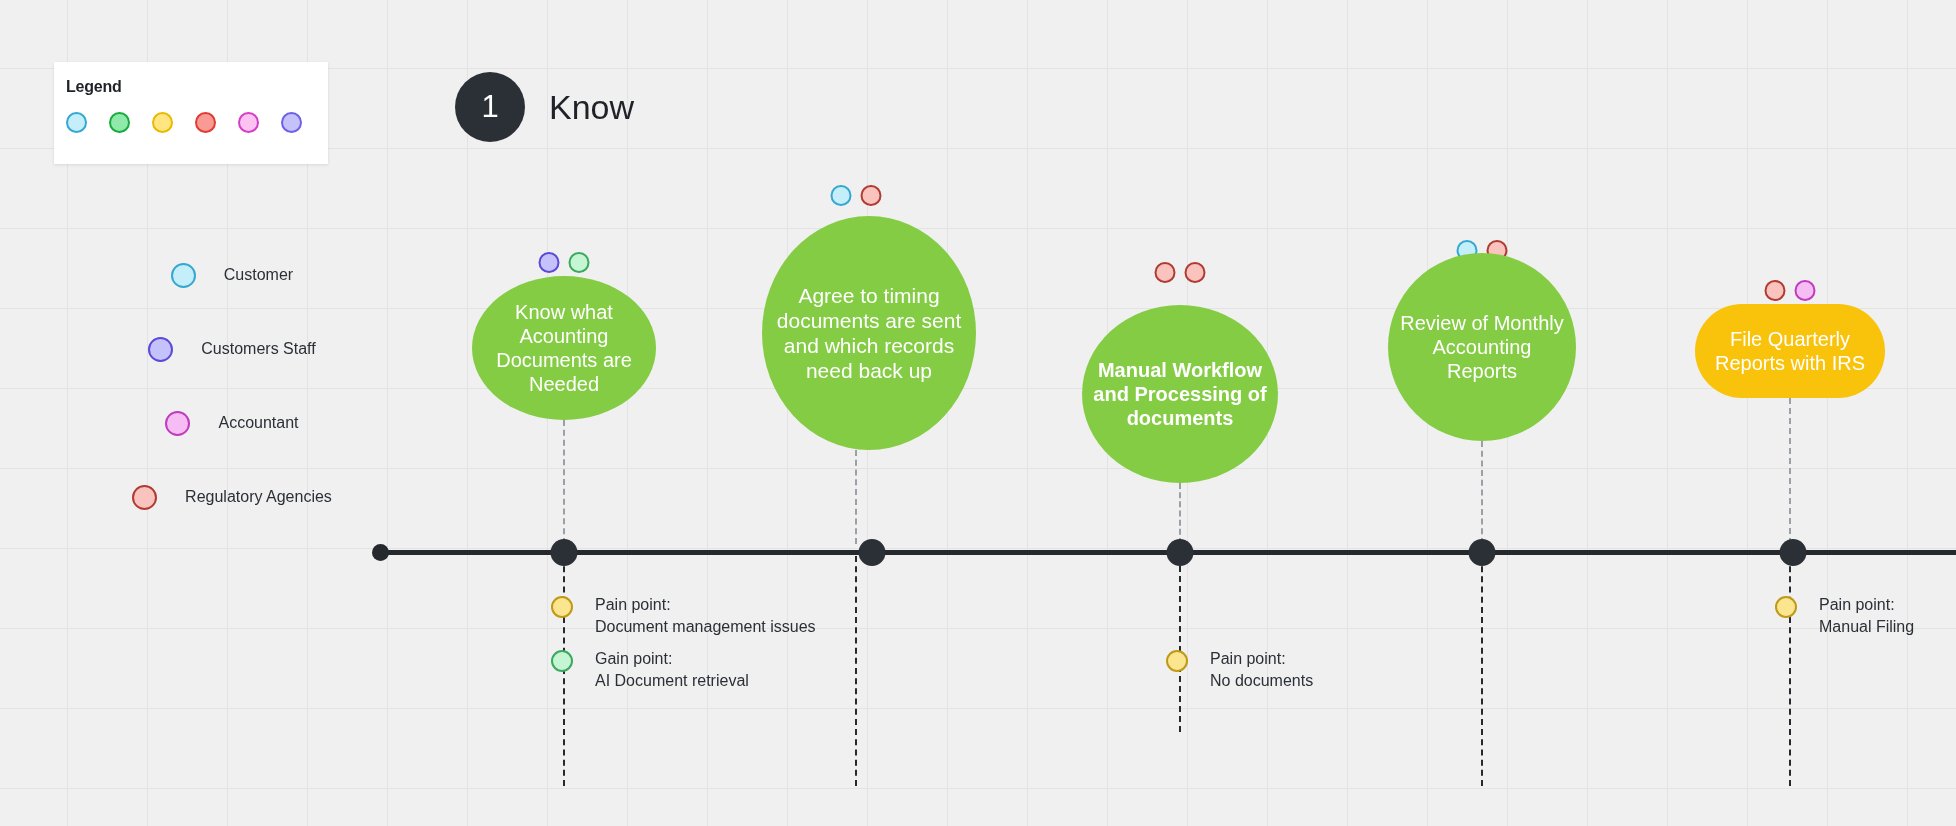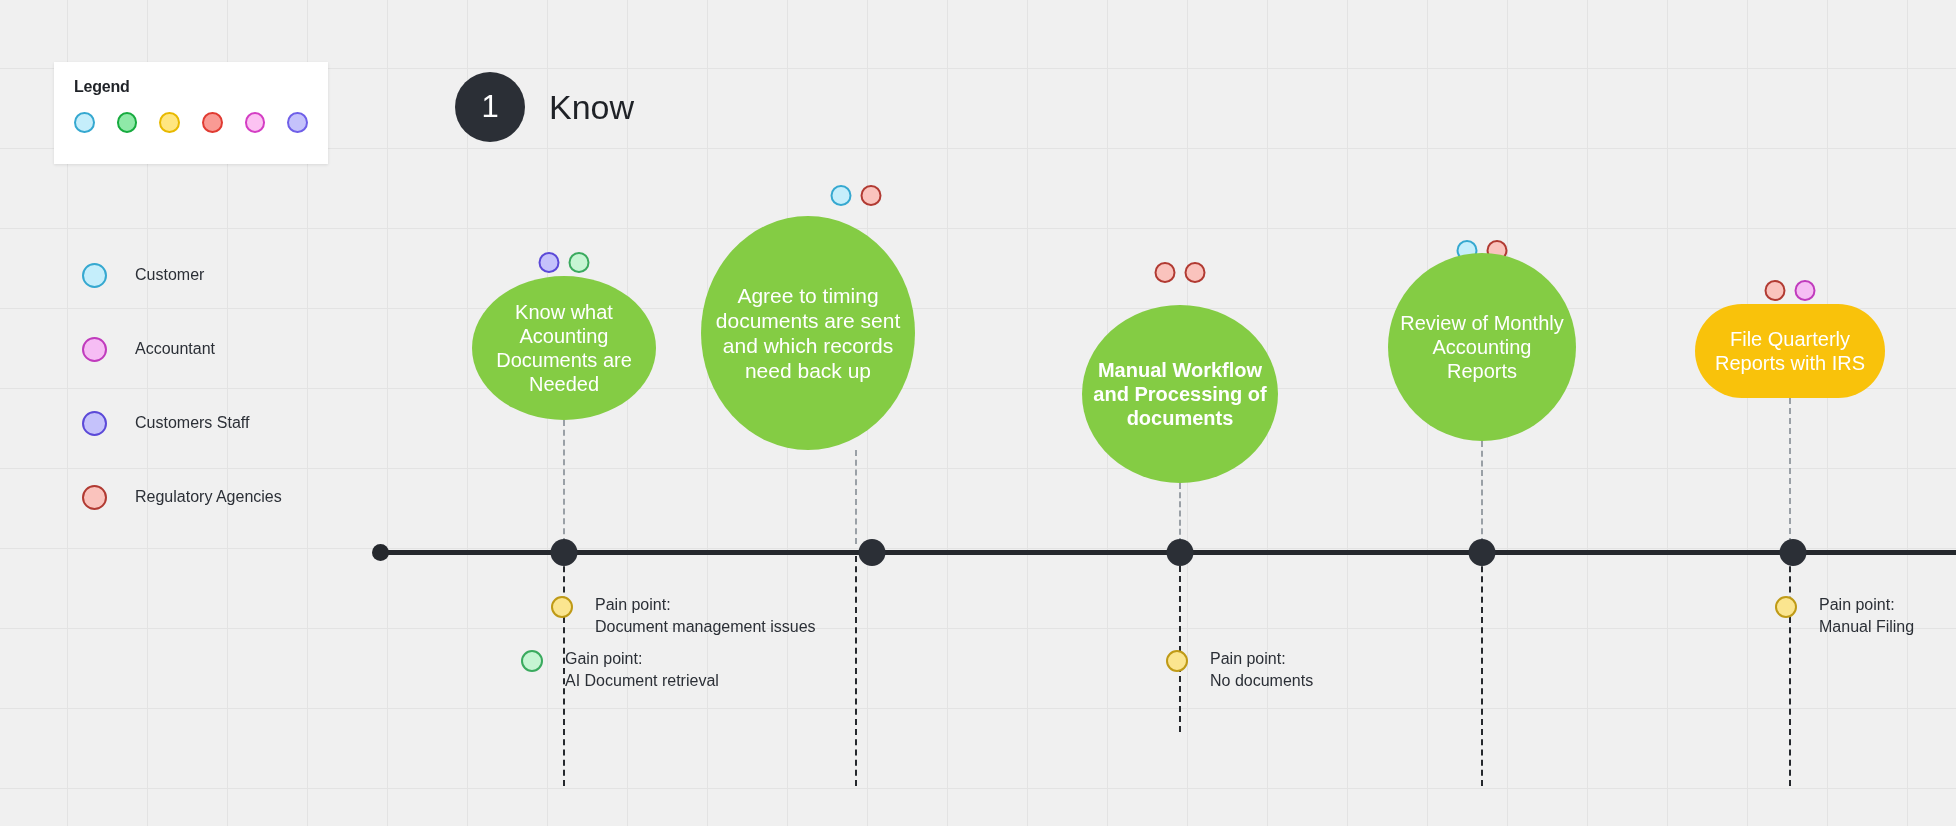--- a/index.html
+++ b/index.html
@@ -22,21 +22,21 @@
   }
 
   
   .legend-card {
     position: absolute;
     left: 54px; top: 62px;
     width: 274px; height: 102px;
     background: #ffffff;
     border-radius: 0;
     box-shadow: 0 1px 3px rgba(0,0,0,0.10);
-    padding: 16px 20px;
+    padding: 16px 12px;
   }
   .legend-title {
     font-size: 16px;
     font-weight: bold;
     color: #1f2227;
     letter-spacing: -0.2px;
   }
   .legend-swatches {
     display: flex;
     gap: 22px;
@@ -52,20 +52,21 @@
   
   .persona-list {
     position: absolute;
     left: 82px; top: 238px;
     width: 300px;
   }
   .persona-row {
     display: flex;
     align-items: center;
     height: 74px;
+    justify-content: center;
   }
   .persona-dot {
     width: 25px; height: 25px;
     border-radius: 50%;
     border-width: 2px;
     border-style: solid;
     flex: 0 0 auto;
   }
   .persona-label {
     margin-left: 28px;
@@ -201,26 +202,26 @@
         <div class="swatch" style="background: rgb(197, 194, 251); border-color: rgb(111, 95, 232);"></div>
       </div>
   </div>
 
   <div class="persona-list" id="persona-list">
       <div class="persona-row">
         <div class="persona-dot" style="background: rgb(197, 238, 251); border-color: rgb(53, 168, 208);"></div>
         <div class="persona-label">Customer</div>
       </div>
       <div class="persona-row">
+        <div class="persona-dot" style="background: rgb(197, 194, 251); border-color: rgb(91, 73, 216);"></div>
+        <div class="persona-label">Customers Staff</div>
+      </div>
+      <div class="persona-row">
         <div class="persona-dot" style="background: rgb(246, 189, 244); border-color: rgb(192, 59, 189);"></div>
         <div class="persona-label">Accountant</div>
-      </div>
-      <div class="persona-row">
-        <div class="persona-dot" style="background: rgb(197, 194, 251); border-color: rgb(91, 73, 216);"></div>
-        <div class="persona-label">Customers Staff</div>
       </div>
       <div class="persona-row">
         <div class="persona-dot" style="background: rgb(250, 195, 189); border-color: rgb(177, 58, 50);"></div>
         <div class="persona-label">Regulatory Agencies</div>
       </div>
     </div>
 
   <div class="stage-header">
     <div class="stage-badge">1</div>
     <div class="stage-label">Know</div>
@@ -233,21 +234,21 @@
         <div class="chip" style="background: rgb(197, 194, 251); border-color: rgb(91, 73, 216);"></div>
         <div class="chip" style="background: rgb(198, 245, 211); border-color: rgb(58, 170, 94);"></div>
       </div>
       <div class="bubble bubble-round" style="left: 564px; top: 276px; width: 184px; height: 144px; background: rgb(132, 204, 68); font-size: 20px;">Know what Acounting Documents are Needed</div>
       <div class="connector" style="left: 856px; top: 450px; height: 94px;"></div>
       <div class="connector-down" style="left: 856px; top: 556px; height: 230px;"></div>
       <div class="chips" style="left: 856px; top: 185px;">
         <div class="chip" style="background: rgb(197, 238, 251); border-color: rgb(53, 168, 208);"></div>
         <div class="chip" style="background: rgb(250, 195, 189); border-color: rgb(177, 58, 50);"></div>
       </div>
-      <div class="bubble bubble-round" style="left: 808px; top: 216px; width: 214px; height: 234px; background: rgb(132, 204, 68); font-size: 21px;">Agree to timing documents are sent and which records need back up</div>
+      <div class="bubble bubble-round" style="left: 869px; top: 216px; width: 214px; height: 234px; background: rgb(132, 204, 68); font-size: 21px;">Agree to timing documents are sent and which records need back up</div>
       <div class="connector" style="left: 1180px; top: 483px; height: 61px;"></div>
       <div class="connector-down" style="left: 1180px; top: 556px; height: 176px;"></div>
       <div class="chips" style="left: 1180px; top: 262px;">
         <div class="chip" style="background: rgb(250, 195, 189); border-color: rgb(177, 58, 50);"></div>
         <div class="chip" style="background: rgb(250, 195, 189); border-color: rgb(177, 58, 50);"></div>
       </div>
       <div class="bubble bubble-round" style="left: 1180px; top: 305px; width: 196px; height: 178px; background: rgb(132, 204, 68); font-size: 20px; font-weight: bold;">Manual Workflow and Processing of documents</div>
       <div class="connector" style="left: 1482px; top: 441px; height: 103px;"></div>
       <div class="connector-down" style="left: 1482px; top: 556px; height: 230px;"></div>
       <div class="chips" style="left: 1482px; top: 240px;">
@@ -275,21 +276,21 @@
     </div>
 
   <div id="annotations-layer">
       <div class="annotation" style="left: 551px; top: 594px;">
         <div class="anno-dot" style="background: rgb(251, 229, 143); border-color: rgb(191, 154, 22);"></div>
         <div class="anno-text">
           <div>Pain point:</div>
           <div>Document management issues</div>
         </div>
       </div>
-      <div class="annotation" style="left: 521px; top: 648px;">
+      <div class="annotation" style="left: 551px; top: 648px;">
         <div class="anno-dot" style="background: rgb(198, 245, 211); border-color: rgb(58, 170, 94);"></div>
         <div class="anno-text">
           <div>Gain point:</div>
           <div>AI Document retrieval</div>
         </div>
       </div>
       <div class="annotation" style="left: 1166px; top: 648px;">
         <div class="anno-dot" style="background: rgb(251, 229, 143); border-color: rgb(191, 154, 22);"></div>
         <div class="anno-text">
           <div>Pain point:</div>

